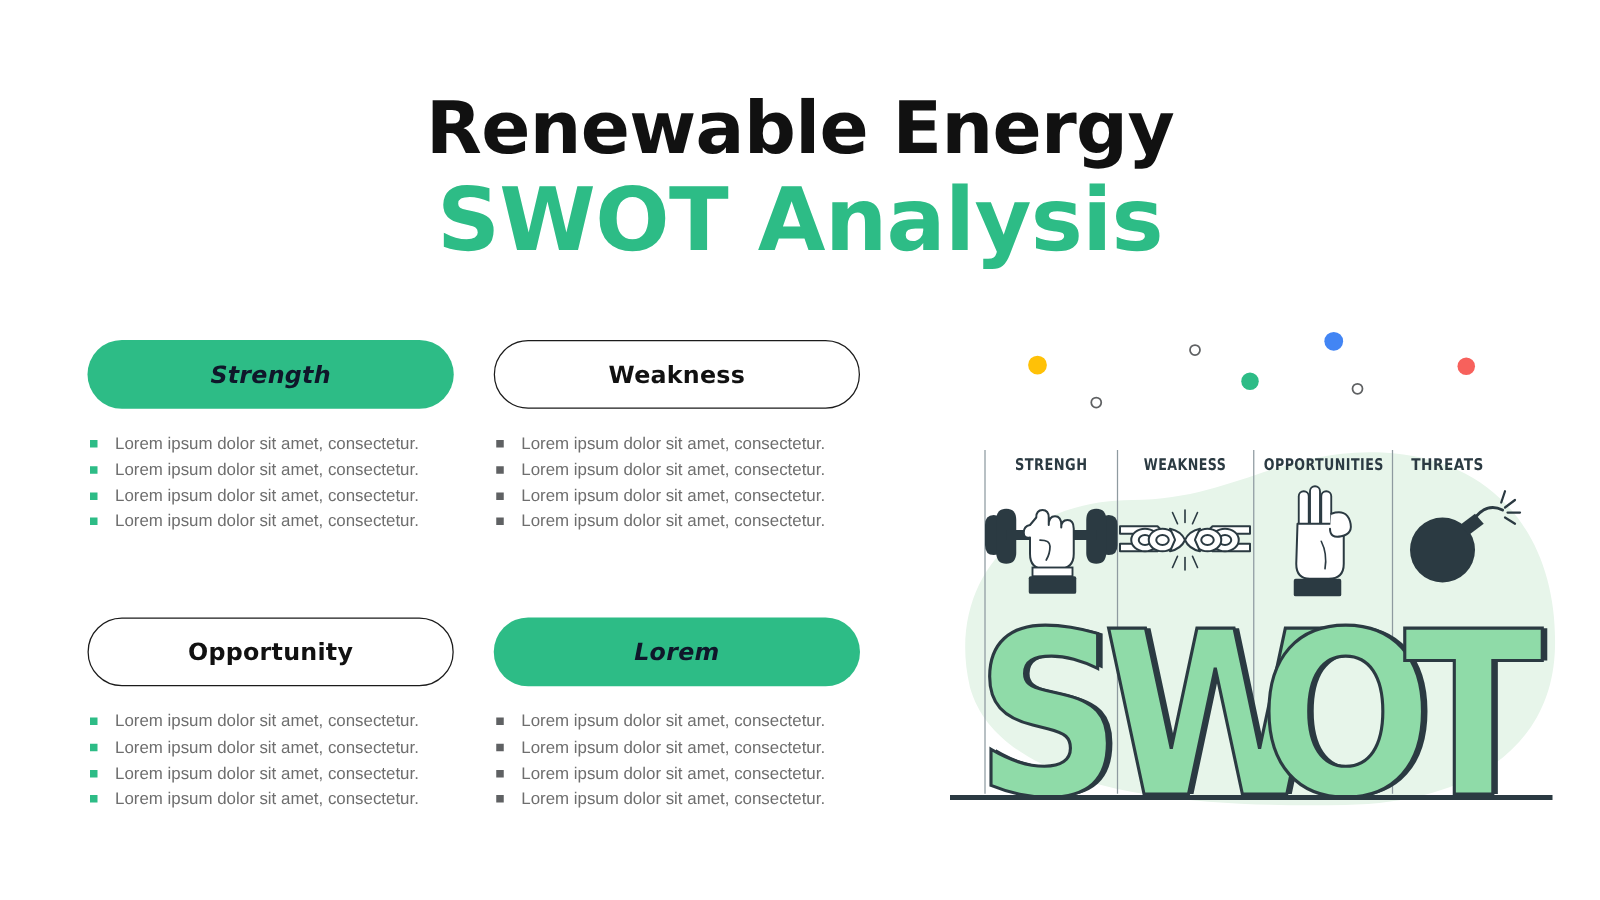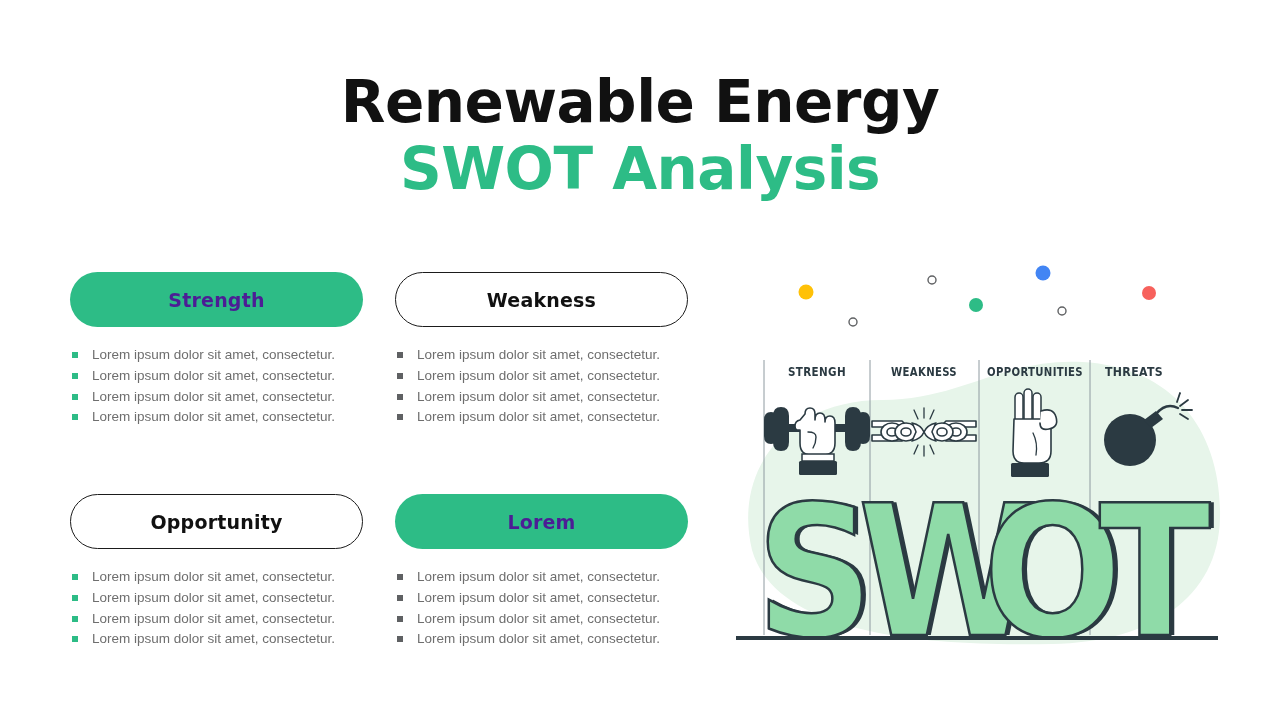--- a/index.html
+++ b/index.html
@@ -31,21 +31,21 @@
   .title-line1 {
     font-family: "DejaVu Sans", sans-serif;
     font-size: 58px;
     font-weight: 700;
     letter-spacing: -0.5px;
     color: #111111;
     line-height: 1.05;
   }
   .title-line2 {
     font-family: "DejaVu Sans", sans-serif;
-    font-size: 58px;
+    font-size: 70px;
     font-weight: 700;
     letter-spacing: -0.5px;
     color: #2DBC86;
     line-height: 1.25;
   }
 
   
   .quadrants {
     position: absolute;
     top: 272px;
@@ -70,22 +70,23 @@
     justify-content: center;
     font-family: "DejaVu Sans", sans-serif;
     font-size: 19px;
     font-weight: 700;
     letter-spacing: 0.2px;
     cursor: pointer;
     user-select: none;
   }
   .pill.filled {
     background: #2DBC86;
-    color: #4c1d95;
+    color: #0f172a;
     border: none;
+    font-style: italic;
   }
   .pill.outlined {
     background: #ffffff;
     color: #111111;
     border: 1.6px solid #1b1b1b;
   }
 
   .bullets {
     margin-top: 18px;
     padding-left: 2px;
@@ -108,21 +109,21 @@
     margin-right: 14px;
     position: relative;
     top: -1px;
   }
   .bullet-mark.green { background: #2DBC86; }
   .bullet-mark.gray  { background: #5f6163; }
 
   
   .illustration {
     position: absolute;
-    left: 722px;
+    left: 746px;
     top: 250px;
     width: 510px;
     height: 400px;
   }
   .illustration svg { display: block; }
 </style>
 </head>
 <body>
 
 <div class="slide">

